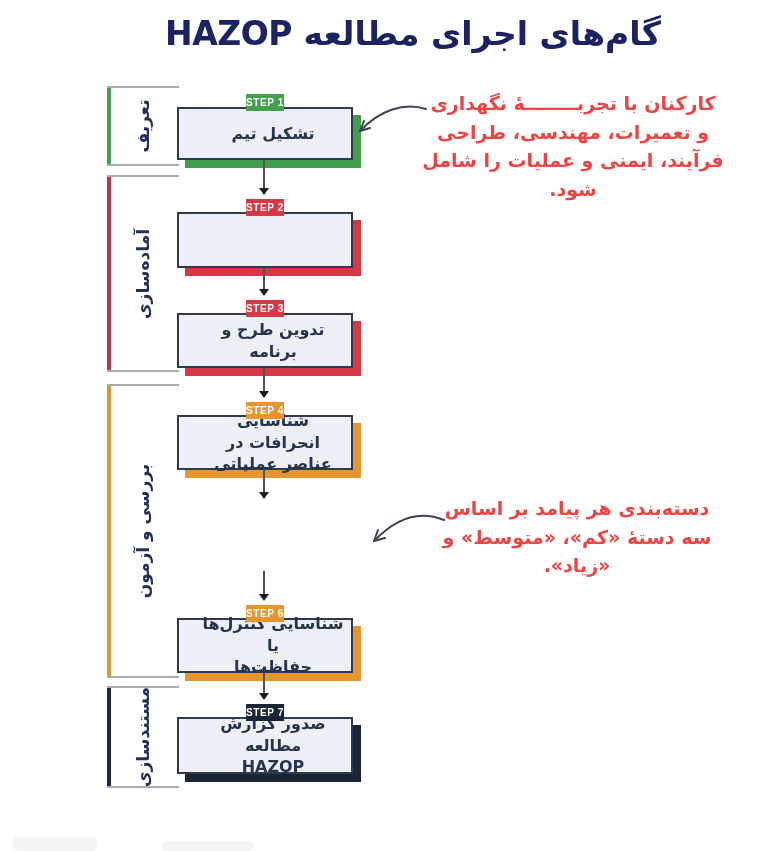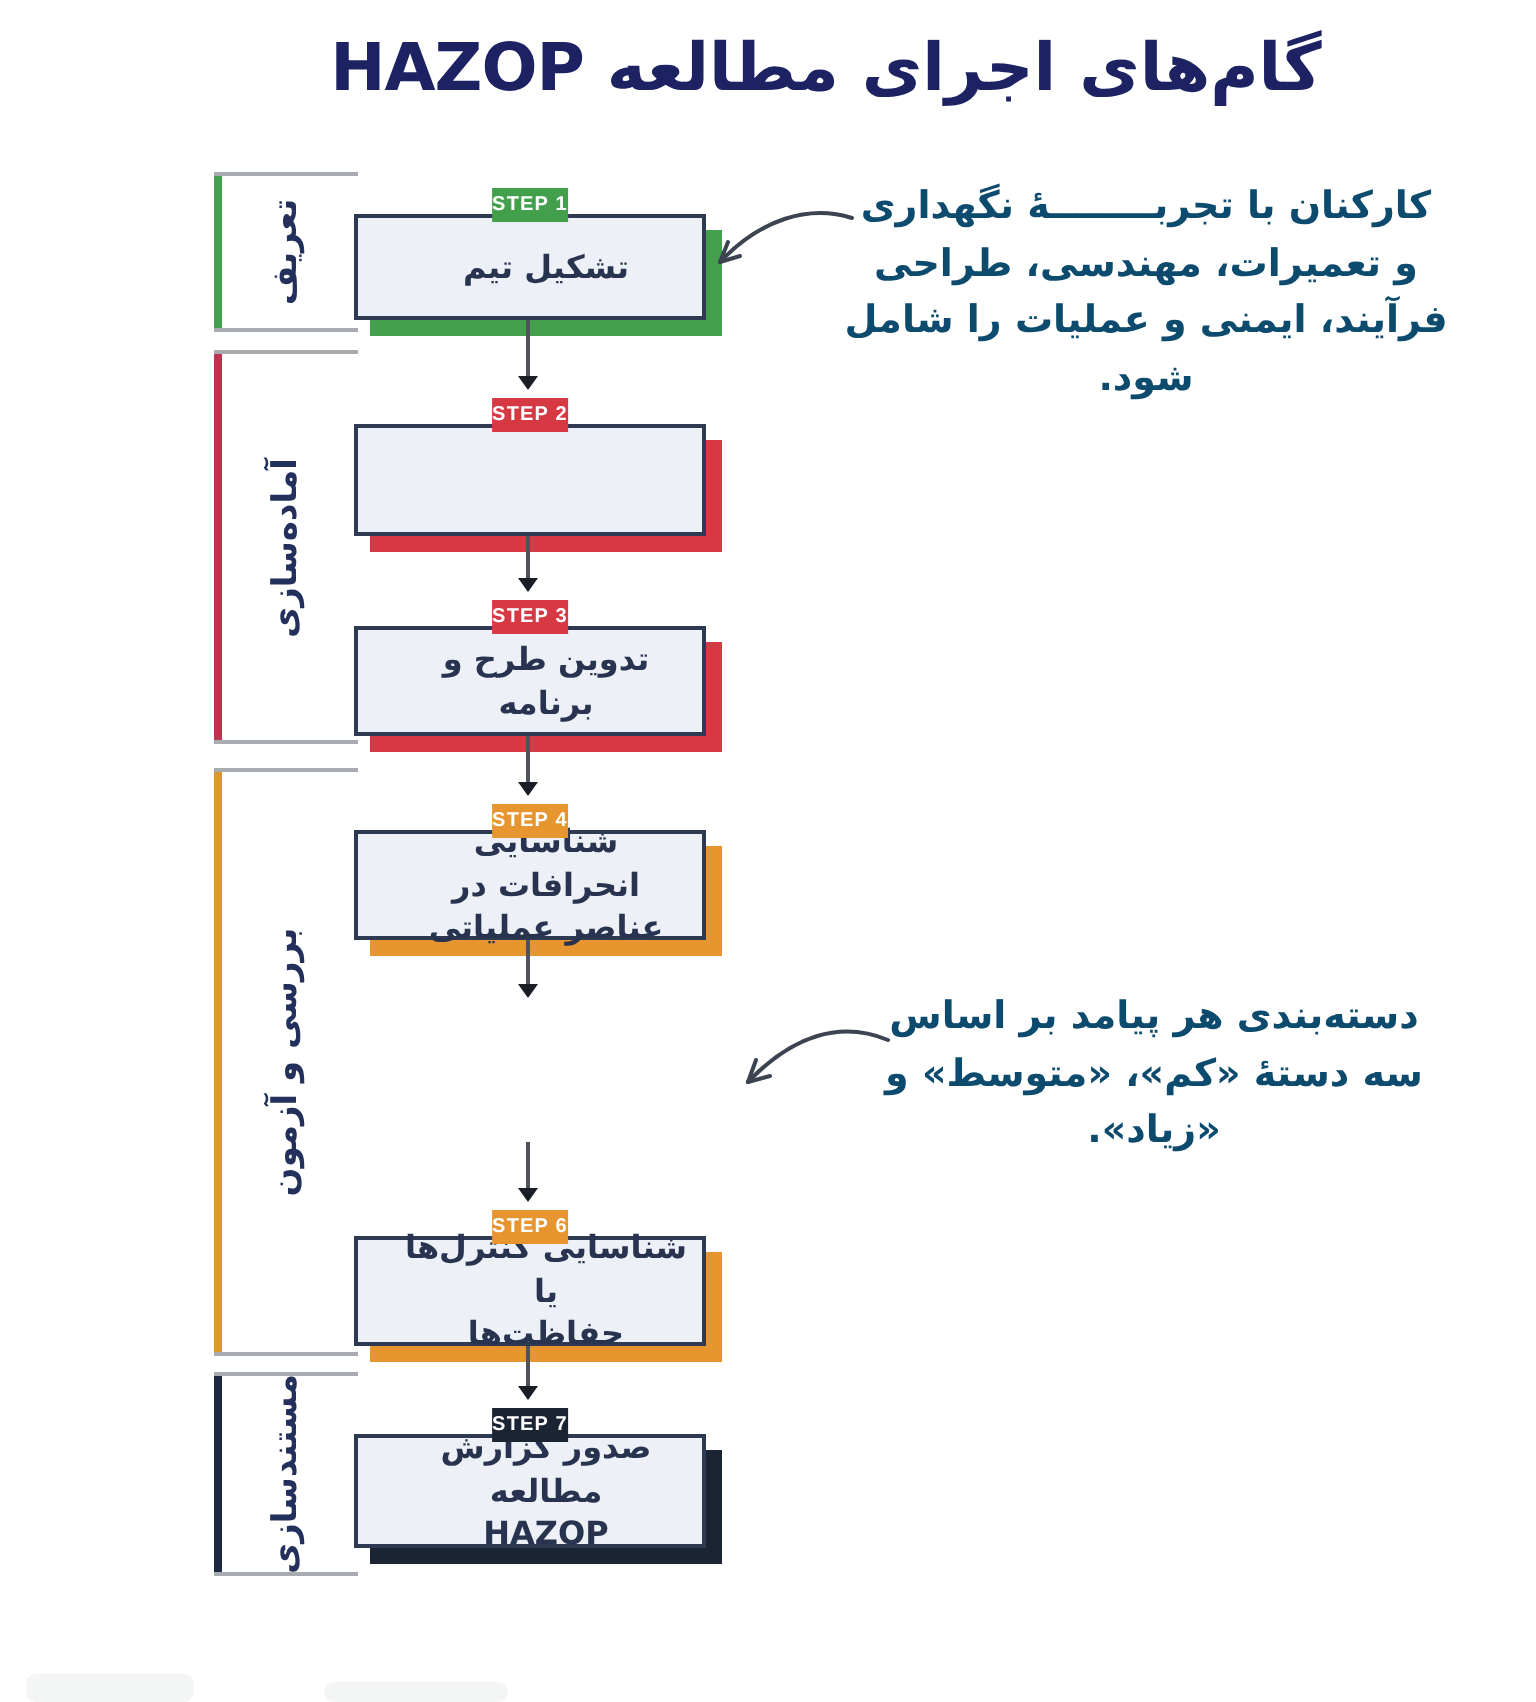--- a/index.html
+++ b/index.html
@@ -42,21 +42,21 @@
   .c-red    .sec-line{background:#bd3450;}
   .c-orange .sec-line{background:#dd9832;}
   .c-dark   .sec-line{background:#1e2840;}
   .tick{position:absolute;left:0;width:72px;height:2px;background:#a8abb0;}
   .tick-top{top:-2px;} .tick-bottom{bottom:-2px;}
   .sec-label{position:absolute;left:50%;top:50%;transform:translate(-50%,-50%) rotate(-90deg);
              white-space:nowrap;direction:rtl;font-size:17px;font-weight:bold;color:#23305c;}
 
   
   .annotation{position:absolute;direction:rtl;text-align:center;white-space:pre-line;
-              color:#0c4a6e;font-size:19px;font-weight:600;line-height:1.5;}
+              color:#ef4444;font-size:19px;font-weight:600;line-height:1.5;}
   .hand-arrow{position:absolute;}
   .hand-arrow path{fill:none;stroke:#3c4452;stroke-width:2;stroke-linecap:round;}
 
   
   .wm{position:absolute;background:#f4f5f5;border-radius:5px;}
 </style>
 </head>
 <body>
 
 <div class="canvas">

